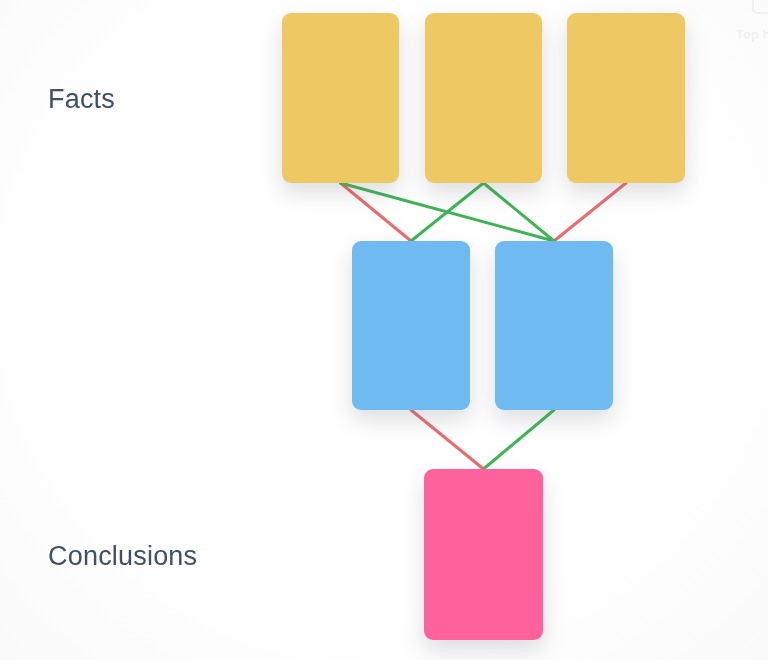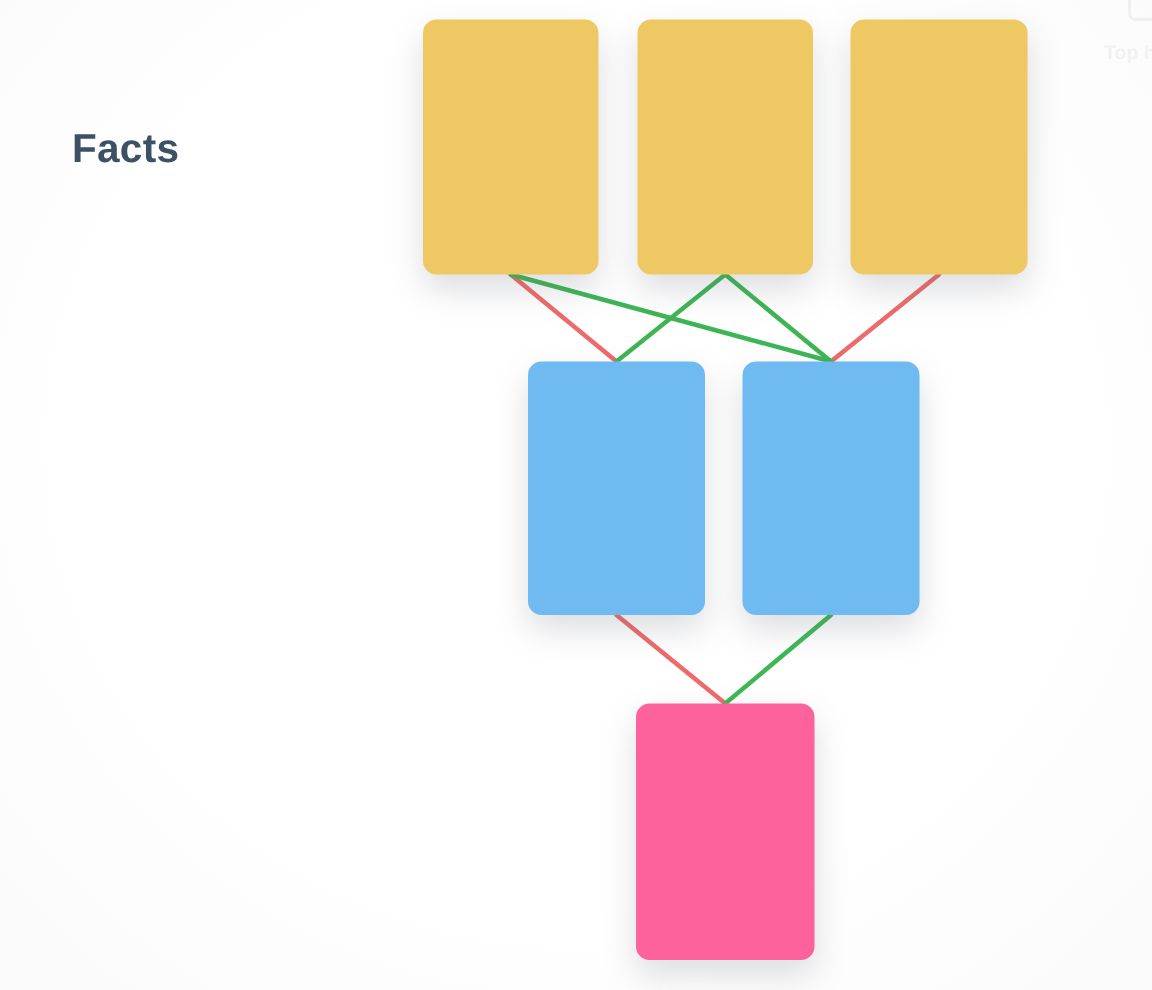--- a/index.html
+++ b/index.html
@@ -14,21 +14,21 @@
   .stage {
     position: relative;
     width: 768px;
     height: 660px;
     background: radial-gradient(ellipse at 50% 45%, #ffffff 60%, #fafafa 100%);
   }
   .row-label {
     position: absolute;
     left: 48px;
     font-size: 27px;
-    font-weight: bold;
+    font-weight: normal;
     letter-spacing: 0.2px;
     color: #3d5166;
     user-select: none;
   }
   .row-label.facts        { top: 84px; }
   .row-label.insights     { top: 311px; }
   .row-label.conclusions  { top: 541px; }
 
   svg.edge-layer {
     position: absolute;
@@ -66,20 +66,21 @@
   }
 </style>
 </head>
 <body>
 
 <div class="stage">
 
   <div class="row-label facts" style="color: rgb(61, 81, 102);">Facts</div>
 
 
+  <div class="row-label conclusions" style="color: rgb(61, 81, 102);">Conclusions</div>
 
   <svg class="edge-layer" width="768" height="660">
       <line x1="340.5" y1="183" x2="411" y2="241" stroke="#ee6a6b" stroke-width="3" stroke-linecap="round"></line>
       <line x1="626" y1="183" x2="554" y2="241" stroke="#ee6a6b" stroke-width="3" stroke-linecap="round"></line>
       <line x1="340.5" y1="183" x2="554" y2="241" stroke="#3eb554" stroke-width="3" stroke-linecap="round"></line>
       <line x1="483.5" y1="183" x2="411" y2="241" stroke="#3eb554" stroke-width="3" stroke-linecap="round"></line>
       <line x1="483.5" y1="183" x2="554" y2="241" stroke="#3eb554" stroke-width="3" stroke-linecap="round"></line>
       <line x1="411" y1="410" x2="483.5" y2="469" stroke="#ee6a6b" stroke-width="3" stroke-linecap="round"></line>
       <line x1="554" y1="410" x2="483.5" y2="469" stroke="#3eb854" stroke-width="3" stroke-linecap="round"></line>
     </svg>

